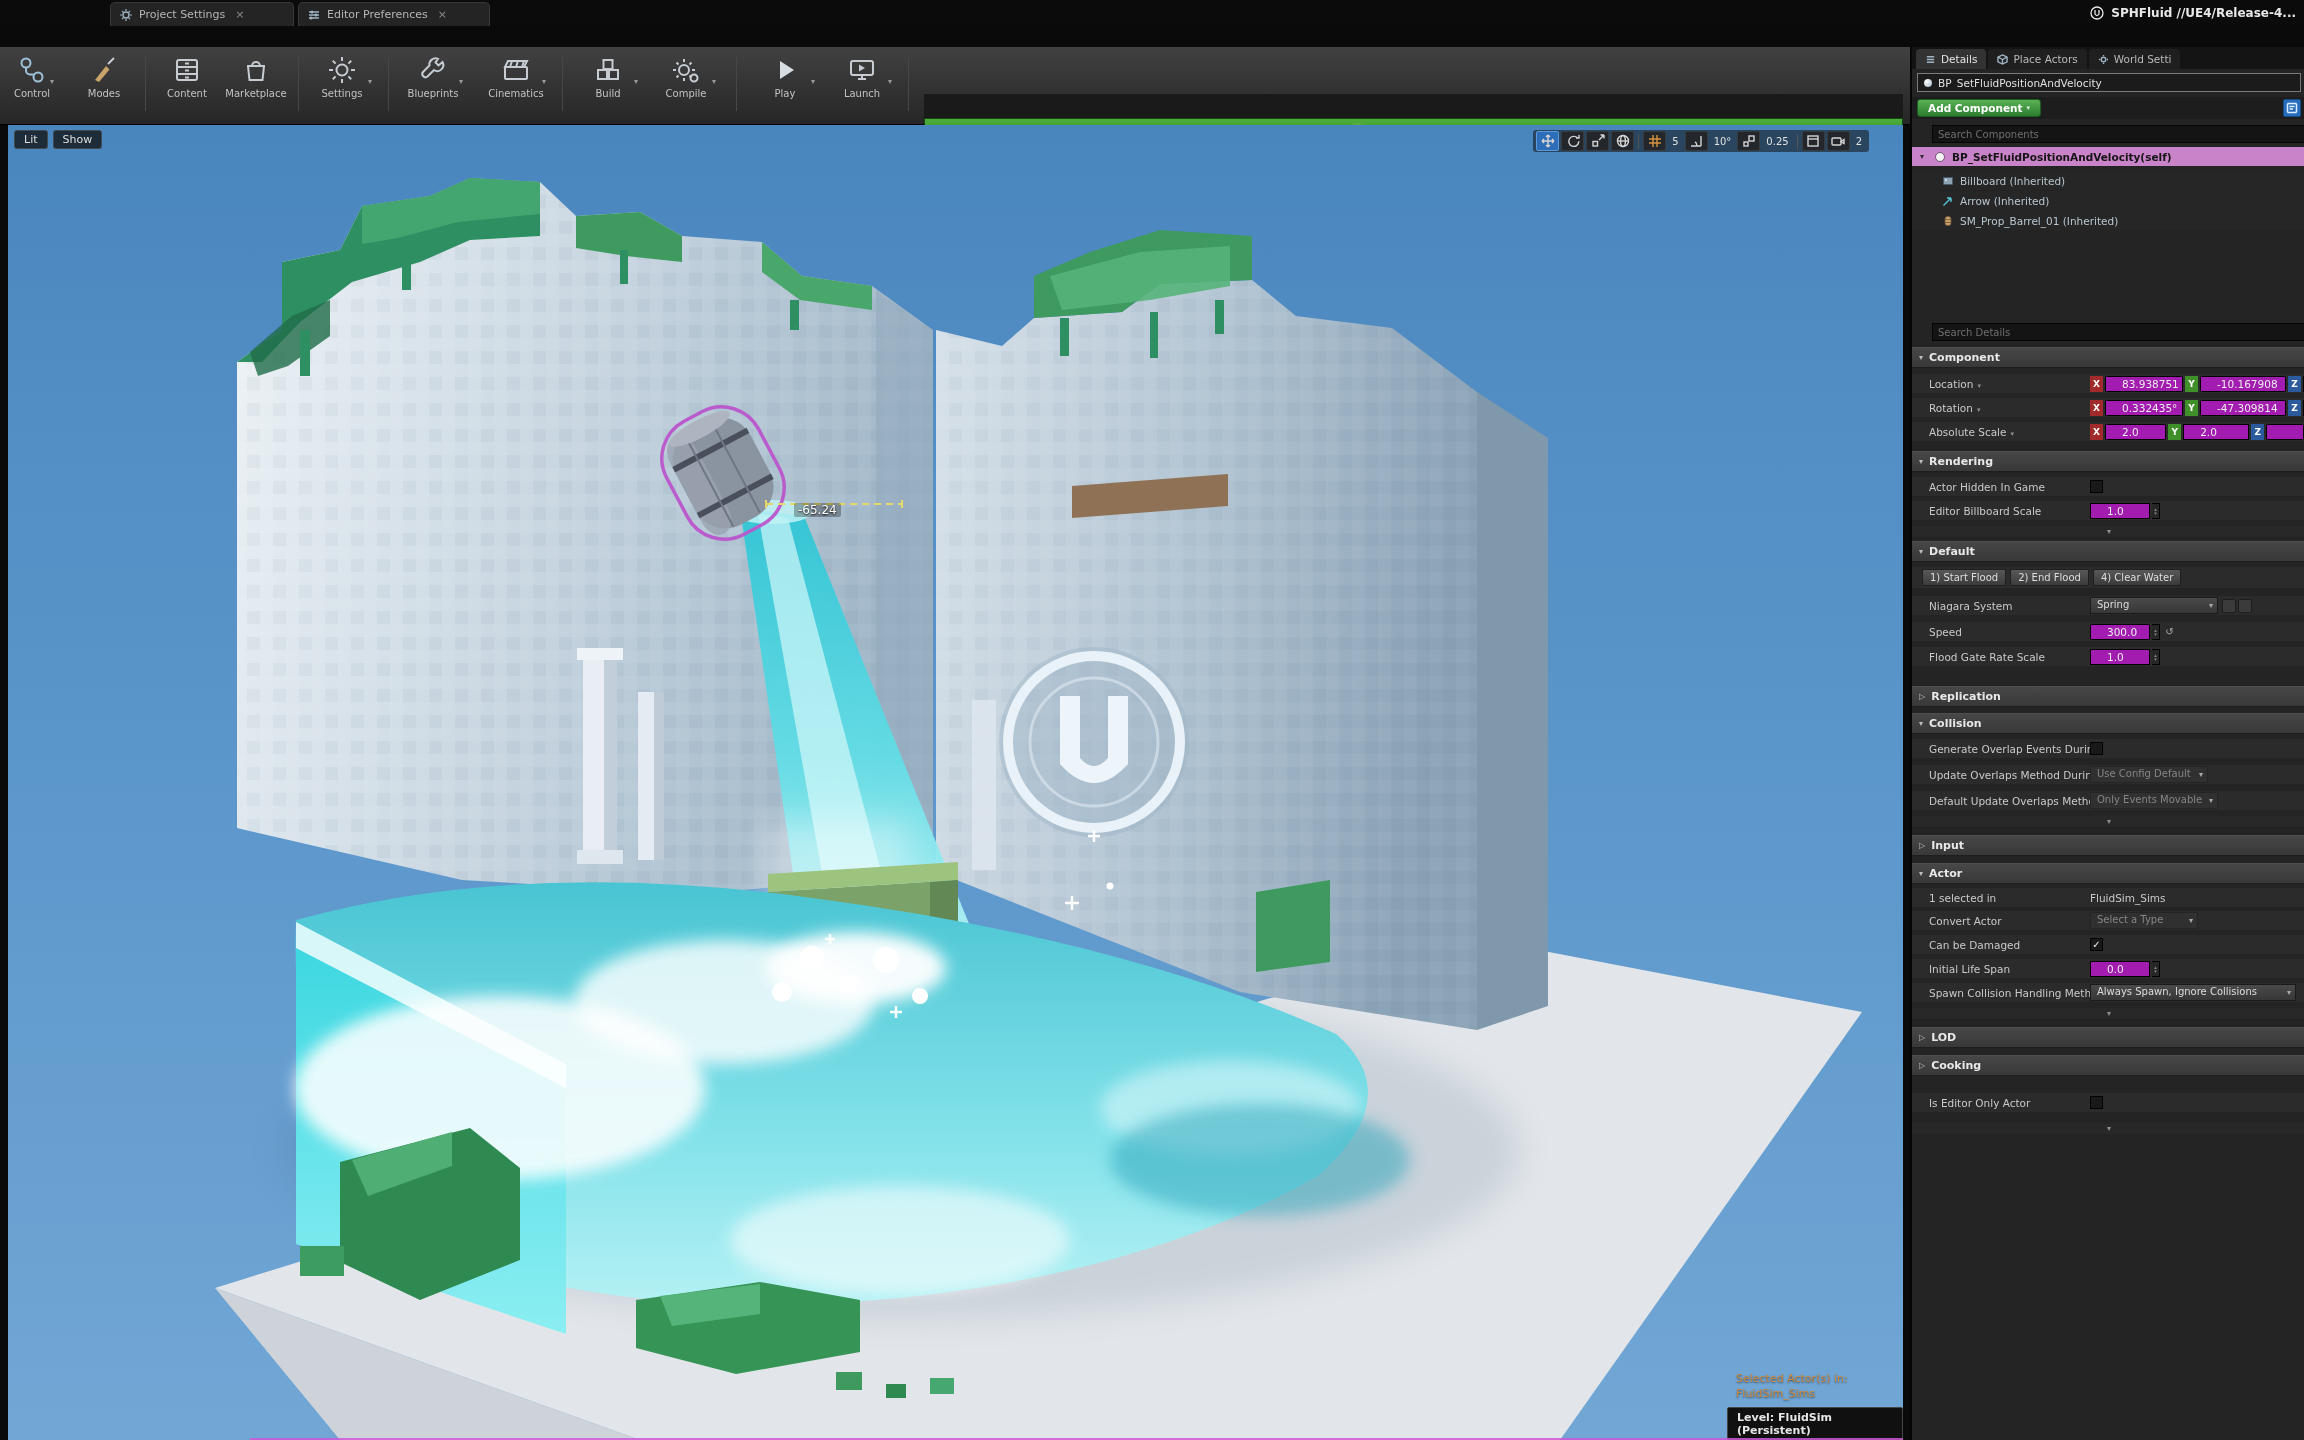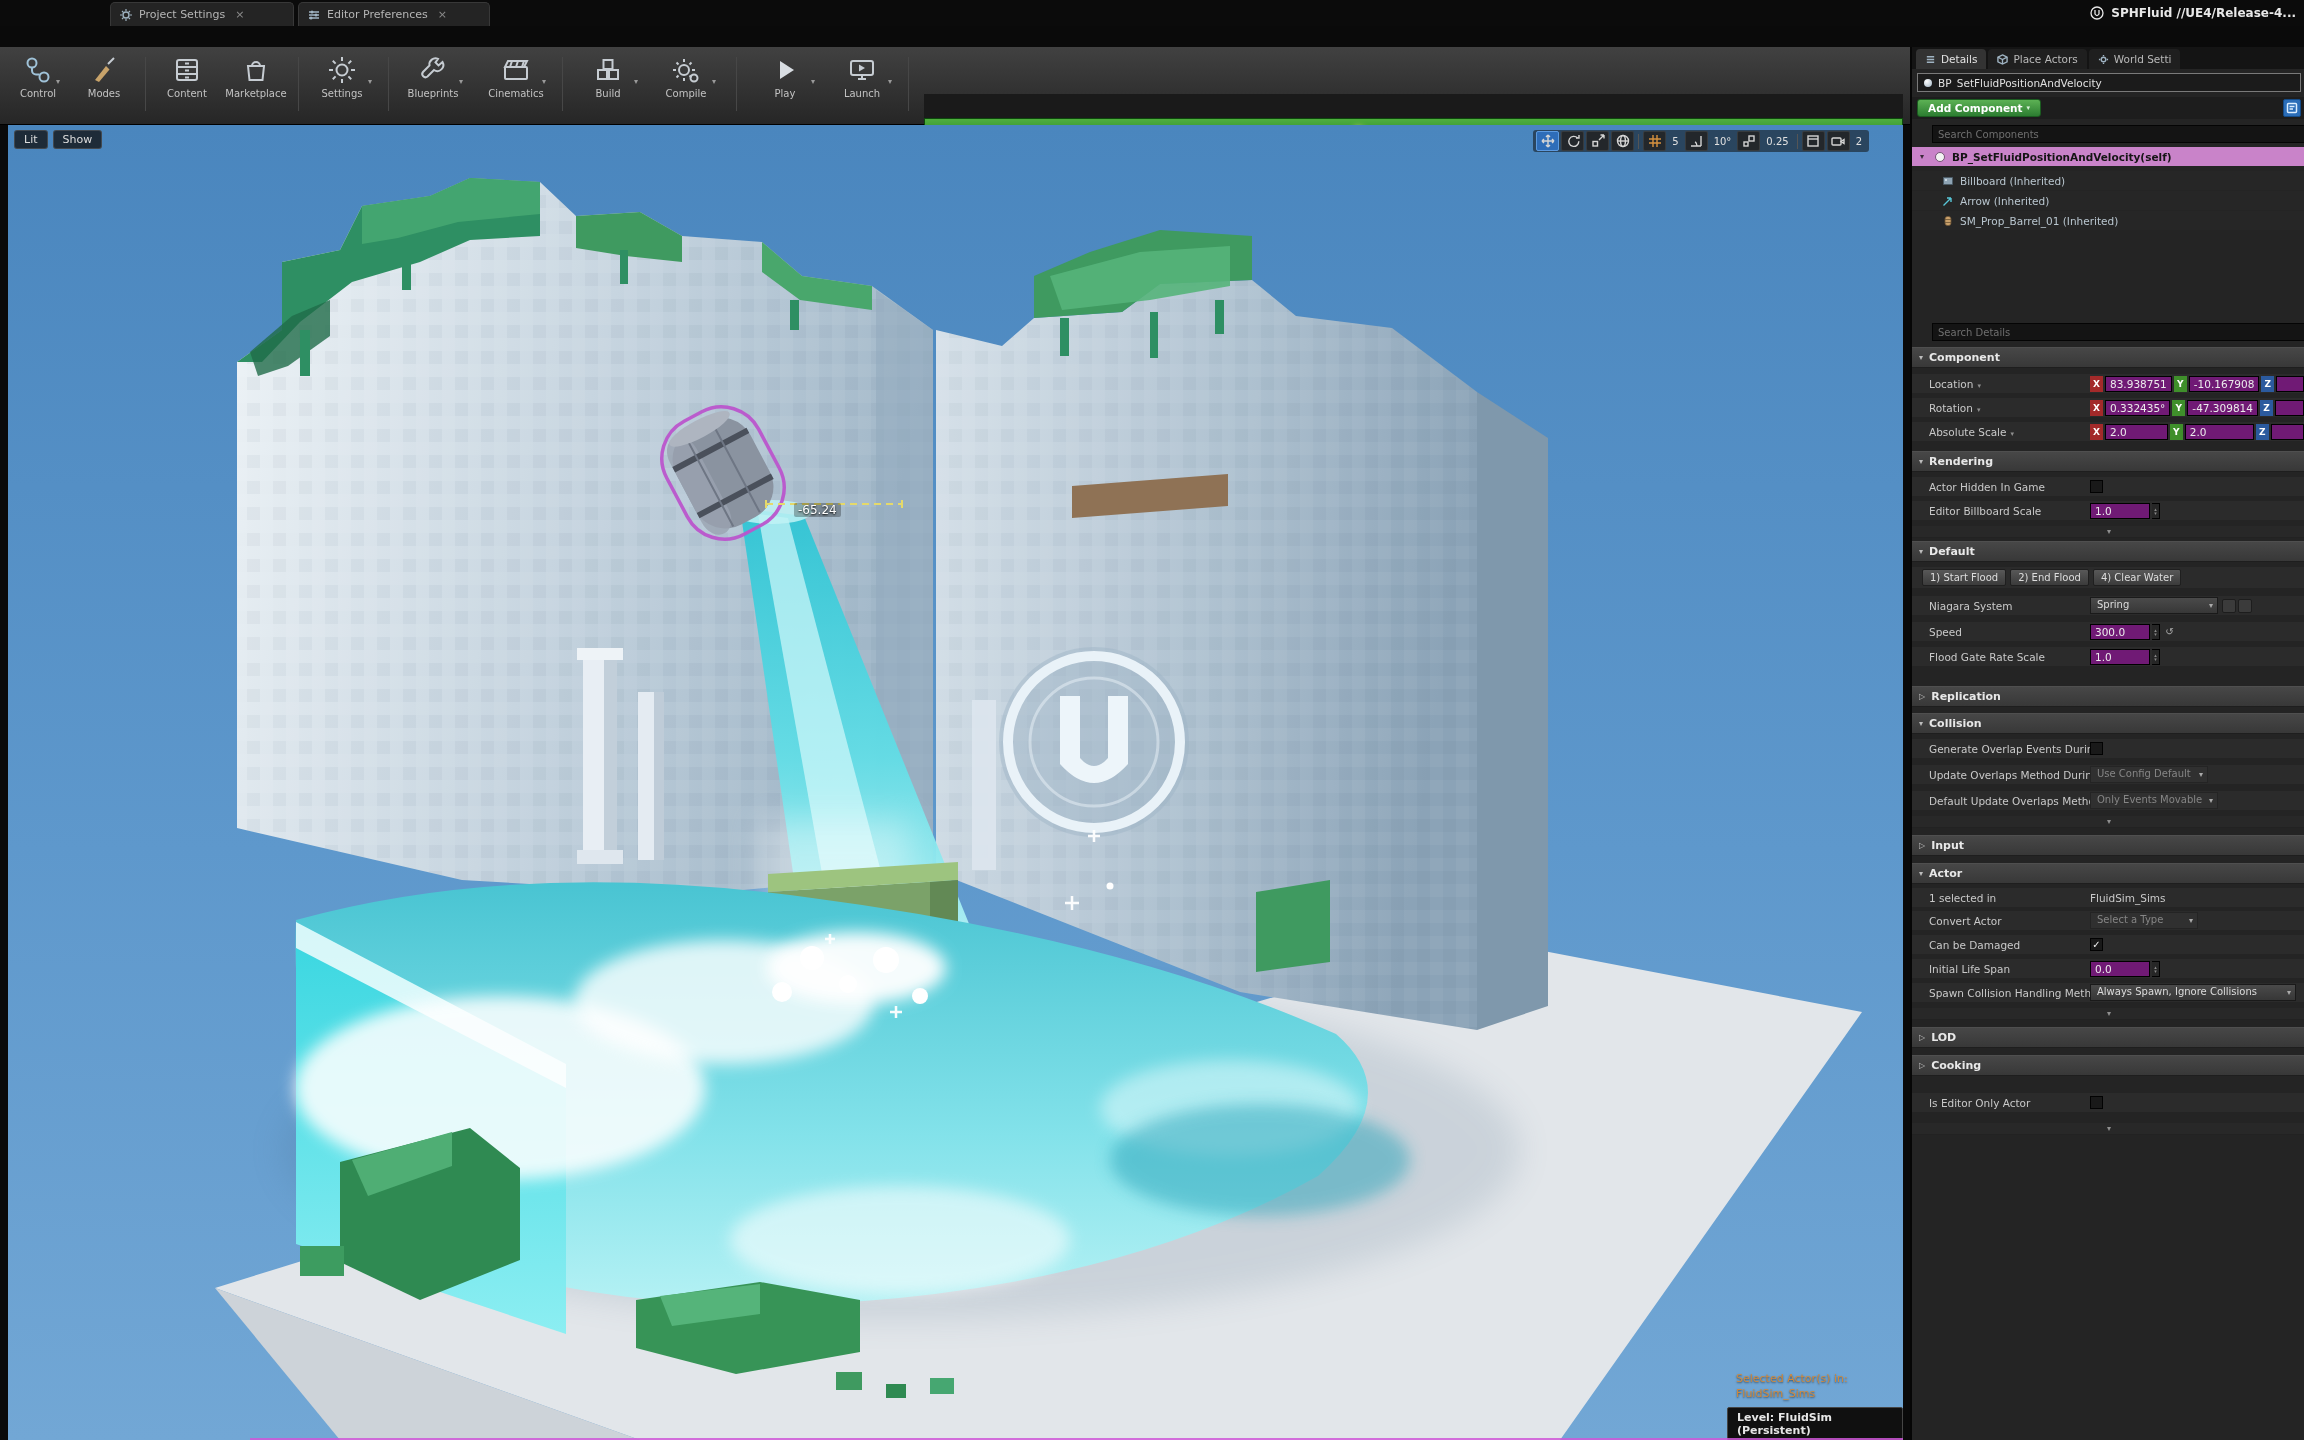--- a/index.html
+++ b/index.html
@@ -100,21 +100,21 @@
     border-top:1px solid #4f4f4f;border-bottom:1px solid #1e1e1e;color:#e8e8e8;font-weight:bold;font-size:11px;
     display:flex;align-items:center;padding-left:7px;gap:6px;cursor:pointer}
   .dhdr::before{content:"▾";font-size:8px;color:#bdbdbd}
   .dhdr.collapsed::before{content:"▷";font-size:8px}
   .drow{position:absolute;left:0;width:394px;height:20px;background:#2b2b2b;border-bottom:1px solid #242424;
     display:flex;align-items:center}
   .dlabel{width:178px;padding-left:17px;font-size:10.5px;color:#c9c9c9;white-space:nowrap;overflow:hidden;
     display:flex;align-items:center;flex:0 0 178px}
   .lblcaret::after{content:"▾";color:#8f8f8f;font-size:7px;margin-left:4px}
   .dval{flex:1;display:flex;align-items:center;gap:2px;overflow:hidden;height:100%;padding-right:2px}
-  .numbox{background:#701a75;border:1px solid #000;color:#ececec;font-size:10.5px;padding:1px 4px;height:16px;
+  .numbox{background:#a21caf;border:1px solid #000;color:#ececec;font-size:10.5px;padding:1px 16px;height:16px;
     line-height:13px;white-space:nowrap;position:relative;cursor:text}
   .spin{width:8px;height:16px;background:#262626;border:1px solid #000;border-left:none;display:flex;
     flex-direction:column;align-items:center;justify-content:center;line-height:4px;cursor:pointer}
   .spin::before{content:"▴";font-size:5px;color:#888}
   .spin::after{content:"▾";font-size:5px;color:#888}
   .axis{width:13px;height:16px;font-size:9px;font-weight:bold;color:#fff;display:flex;align-items:center;
     justify-content:center;flex:0 0 13px}
   .ax-x{background:#a32a2a}.ax-y{background:#3f8f2b}.ax-z{background:#2b5a9e}
   .combo{background:linear-gradient(#4a4a4a,#373737);border:1px solid #1a1a1a;color:#dcdcdc;font-size:10px;
     padding:1px 16px 1px 6px;position:relative;height:17px;white-space:nowrap;overflow:hidden;cursor:pointer}
@@ -163,21 +163,21 @@
           <circle cx="7" cy="7" r="6" fill="none" stroke="#e8e8e8" stroke-width="1.3"></circle>
           <path d="M5 4v4q2 3 4 0V4" fill="none" stroke="#e8e8e8" stroke-width="1.3"></path>
         </svg>
       <span>SPHFluid //UE4/Release-4...</span>
     </div>
   </div>
 
 
   <div class="toolbar">
 
-    <div class="tbitem" style="left:6px;width:64px">
+    <div class="tbitem" style="left:0;width:64px">
       <svg viewBox="0 0 34 34">
           <circle cx="11" cy="10" r="4.5" stroke="#9fc2d8"></circle>
           <circle cx="23" cy="24" r="4.5" stroke="#9fc2d8"></circle>
           <path d="M11 14.5v3a4 4 0 0 0 4 4h3.5" stroke="#9fc2d8"></path>
         </svg>
       <span class="lbl">Control</span>
       <span class="tbcaret"></span>
     </div>
 
     <div class="tbitem" style="left:64px">

